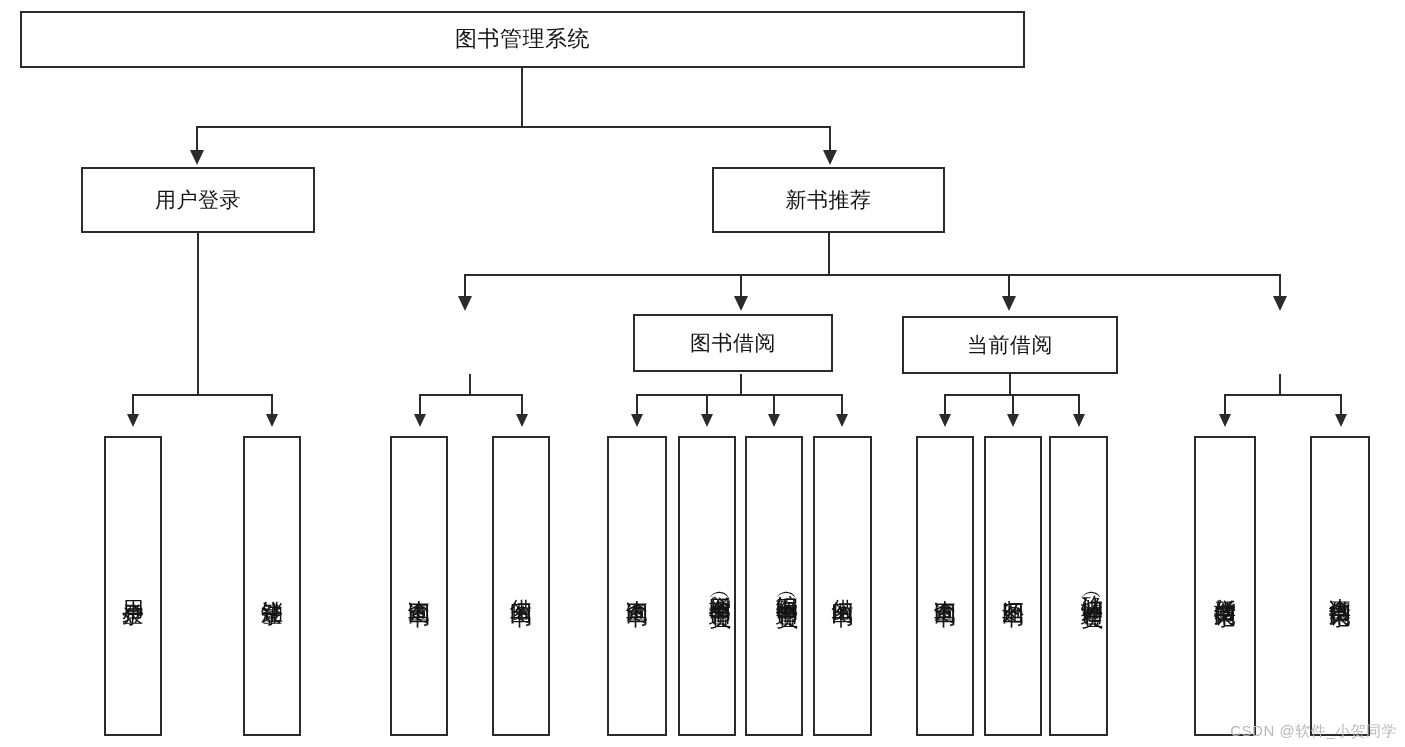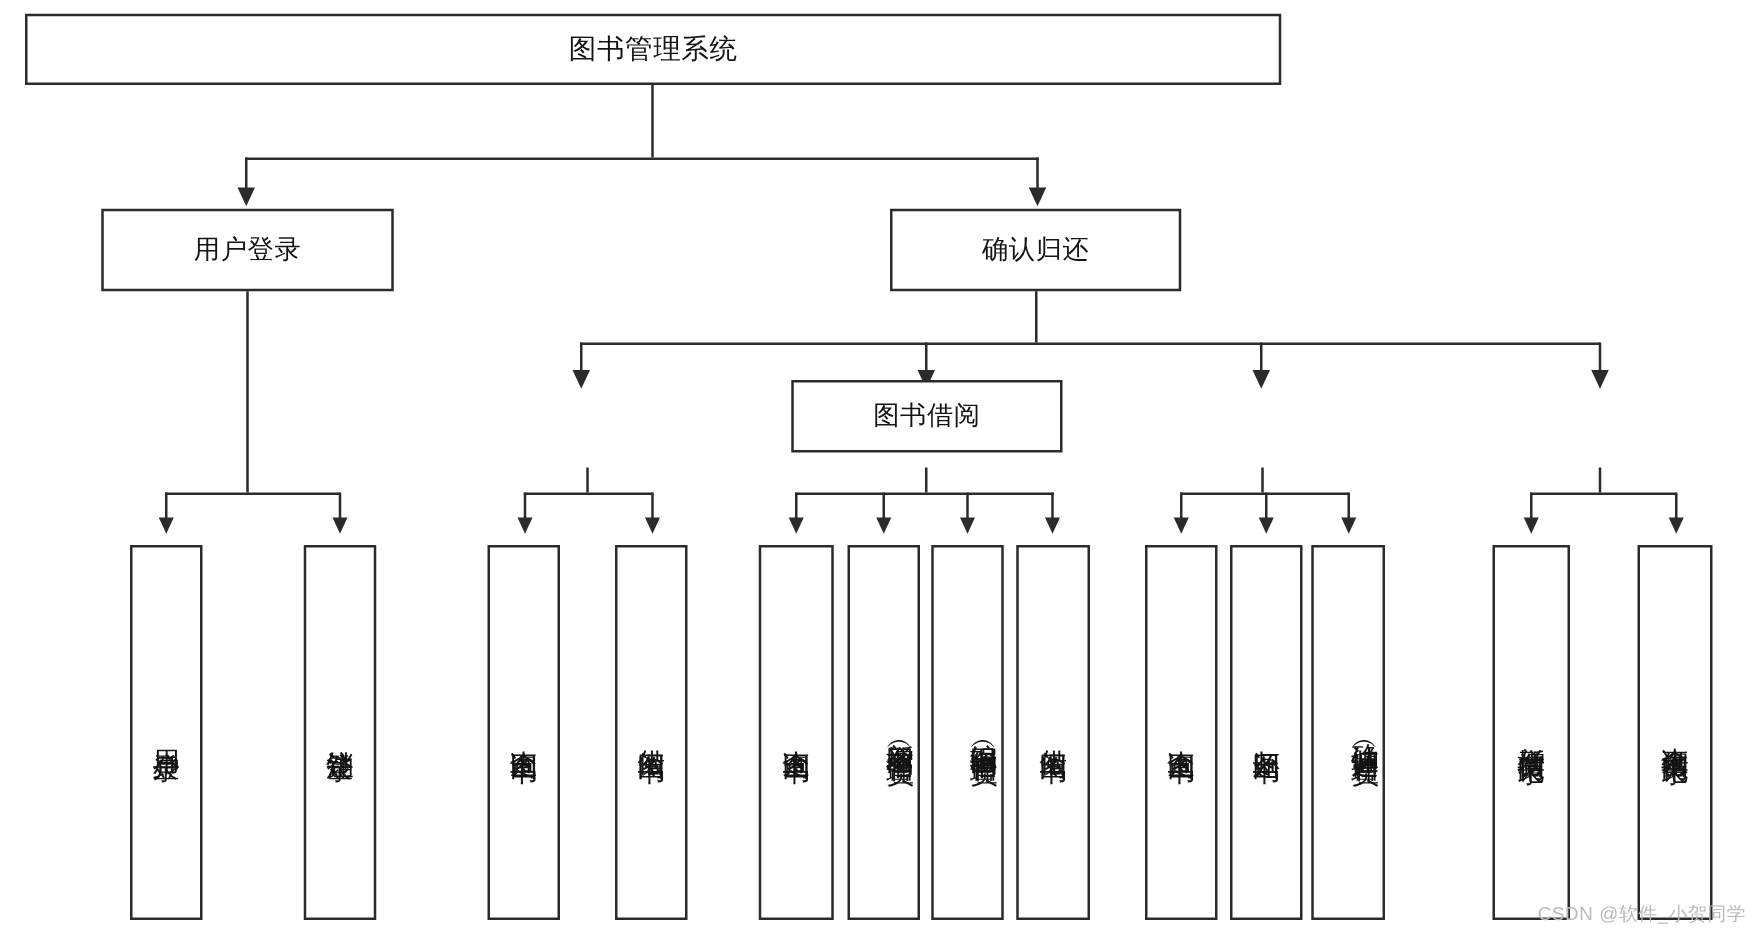--- a/index.html
+++ b/index.html
@@ -88,21 +88,21 @@
   <div class="ln hl" style="left:196px;top:126px;width:635px;"></div>
 
   <div class="ln vl" style="left:196px;top:126px;height:26px;"></div>
   <div class="arrow" style="left:190px;top:150px;"></div>
 
   <div class="ln vl" style="left:829px;top:126px;height:26px;"></div>
   <div class="arrow" style="left:823px;top:150px;"></div>
 
   <div class="node h" style="left:81px;top:167px;width:234px;height:66px;">用户登录</div>
 
-  <div class="node h" style="left:712px;top:167px;width:233px;height:66px;">确认归还</div>
+  <div class="node h" style="left:712px;top:167px;width:233px;height:66px;">新书推荐</div>
 
   <div class="ln vl" style="left:197px;top:233px;height:161px;"></div>
   <div class="ln hl" style="left:132px;top:394px;width:140px;"></div>
   <div class="ln vl" style="left:132px;top:394px;height:22px;"></div>
   <div class="arrow sm" style="left:127px;top:414px;"></div>
   <div class="ln vl" style="left:271px;top:394px;height:22px;"></div>
   <div class="arrow sm" style="left:266px;top:414px;"></div>
 
   <div class="ln vl" style="left:828px;top:233px;height:41px;"></div>
   <div class="ln hl" style="left:464px;top:274px;width:816px;"></div>
@@ -112,21 +112,22 @@
 
   <div class="ln vl" style="left:740px;top:274px;height:24px;"></div>
   <div class="arrow" style="left:734px;top:296px;"></div>
 
   <div class="ln vl" style="left:1008px;top:274px;height:24px;"></div>
   <div class="arrow" style="left:1002px;top:296px;"></div>
 
   <div class="ln vl" style="left:1279px;top:274px;height:24px;"></div>
   <div class="arrow" style="left:1273px;top:296px;"></div>
 
-  <div class="node h" style="left:633px;top:304px;width:217px;height:58px;">图书借阅</div>
+  <div class="node h" style="left:633px;top:314px;width:200px;height:58px;">图书借阅</div>
+  <div class="node h" style="left:902px;top:316px;width:216px;height:58px;">当前借阅</div>
 
   <div class="ln vl" style="left:469px;top:374px;height:20px;"></div>
   <div class="ln hl" style="left:419px;top:394px;width:103px;"></div>
   <div class="ln vl" style="left:419px;top:394px;height:22px;"></div>
   <div class="arrow sm" style="left:414px;top:414px;"></div>
   <div class="ln vl" style="left:521px;top:394px;height:22px;"></div>
   <div class="arrow sm" style="left:516px;top:414px;"></div>
 
   <div class="ln vl" style="left:740px;top:374px;height:20px;"></div>
   <div class="ln hl" style="left:636px;top:394px;width:207px;"></div>

